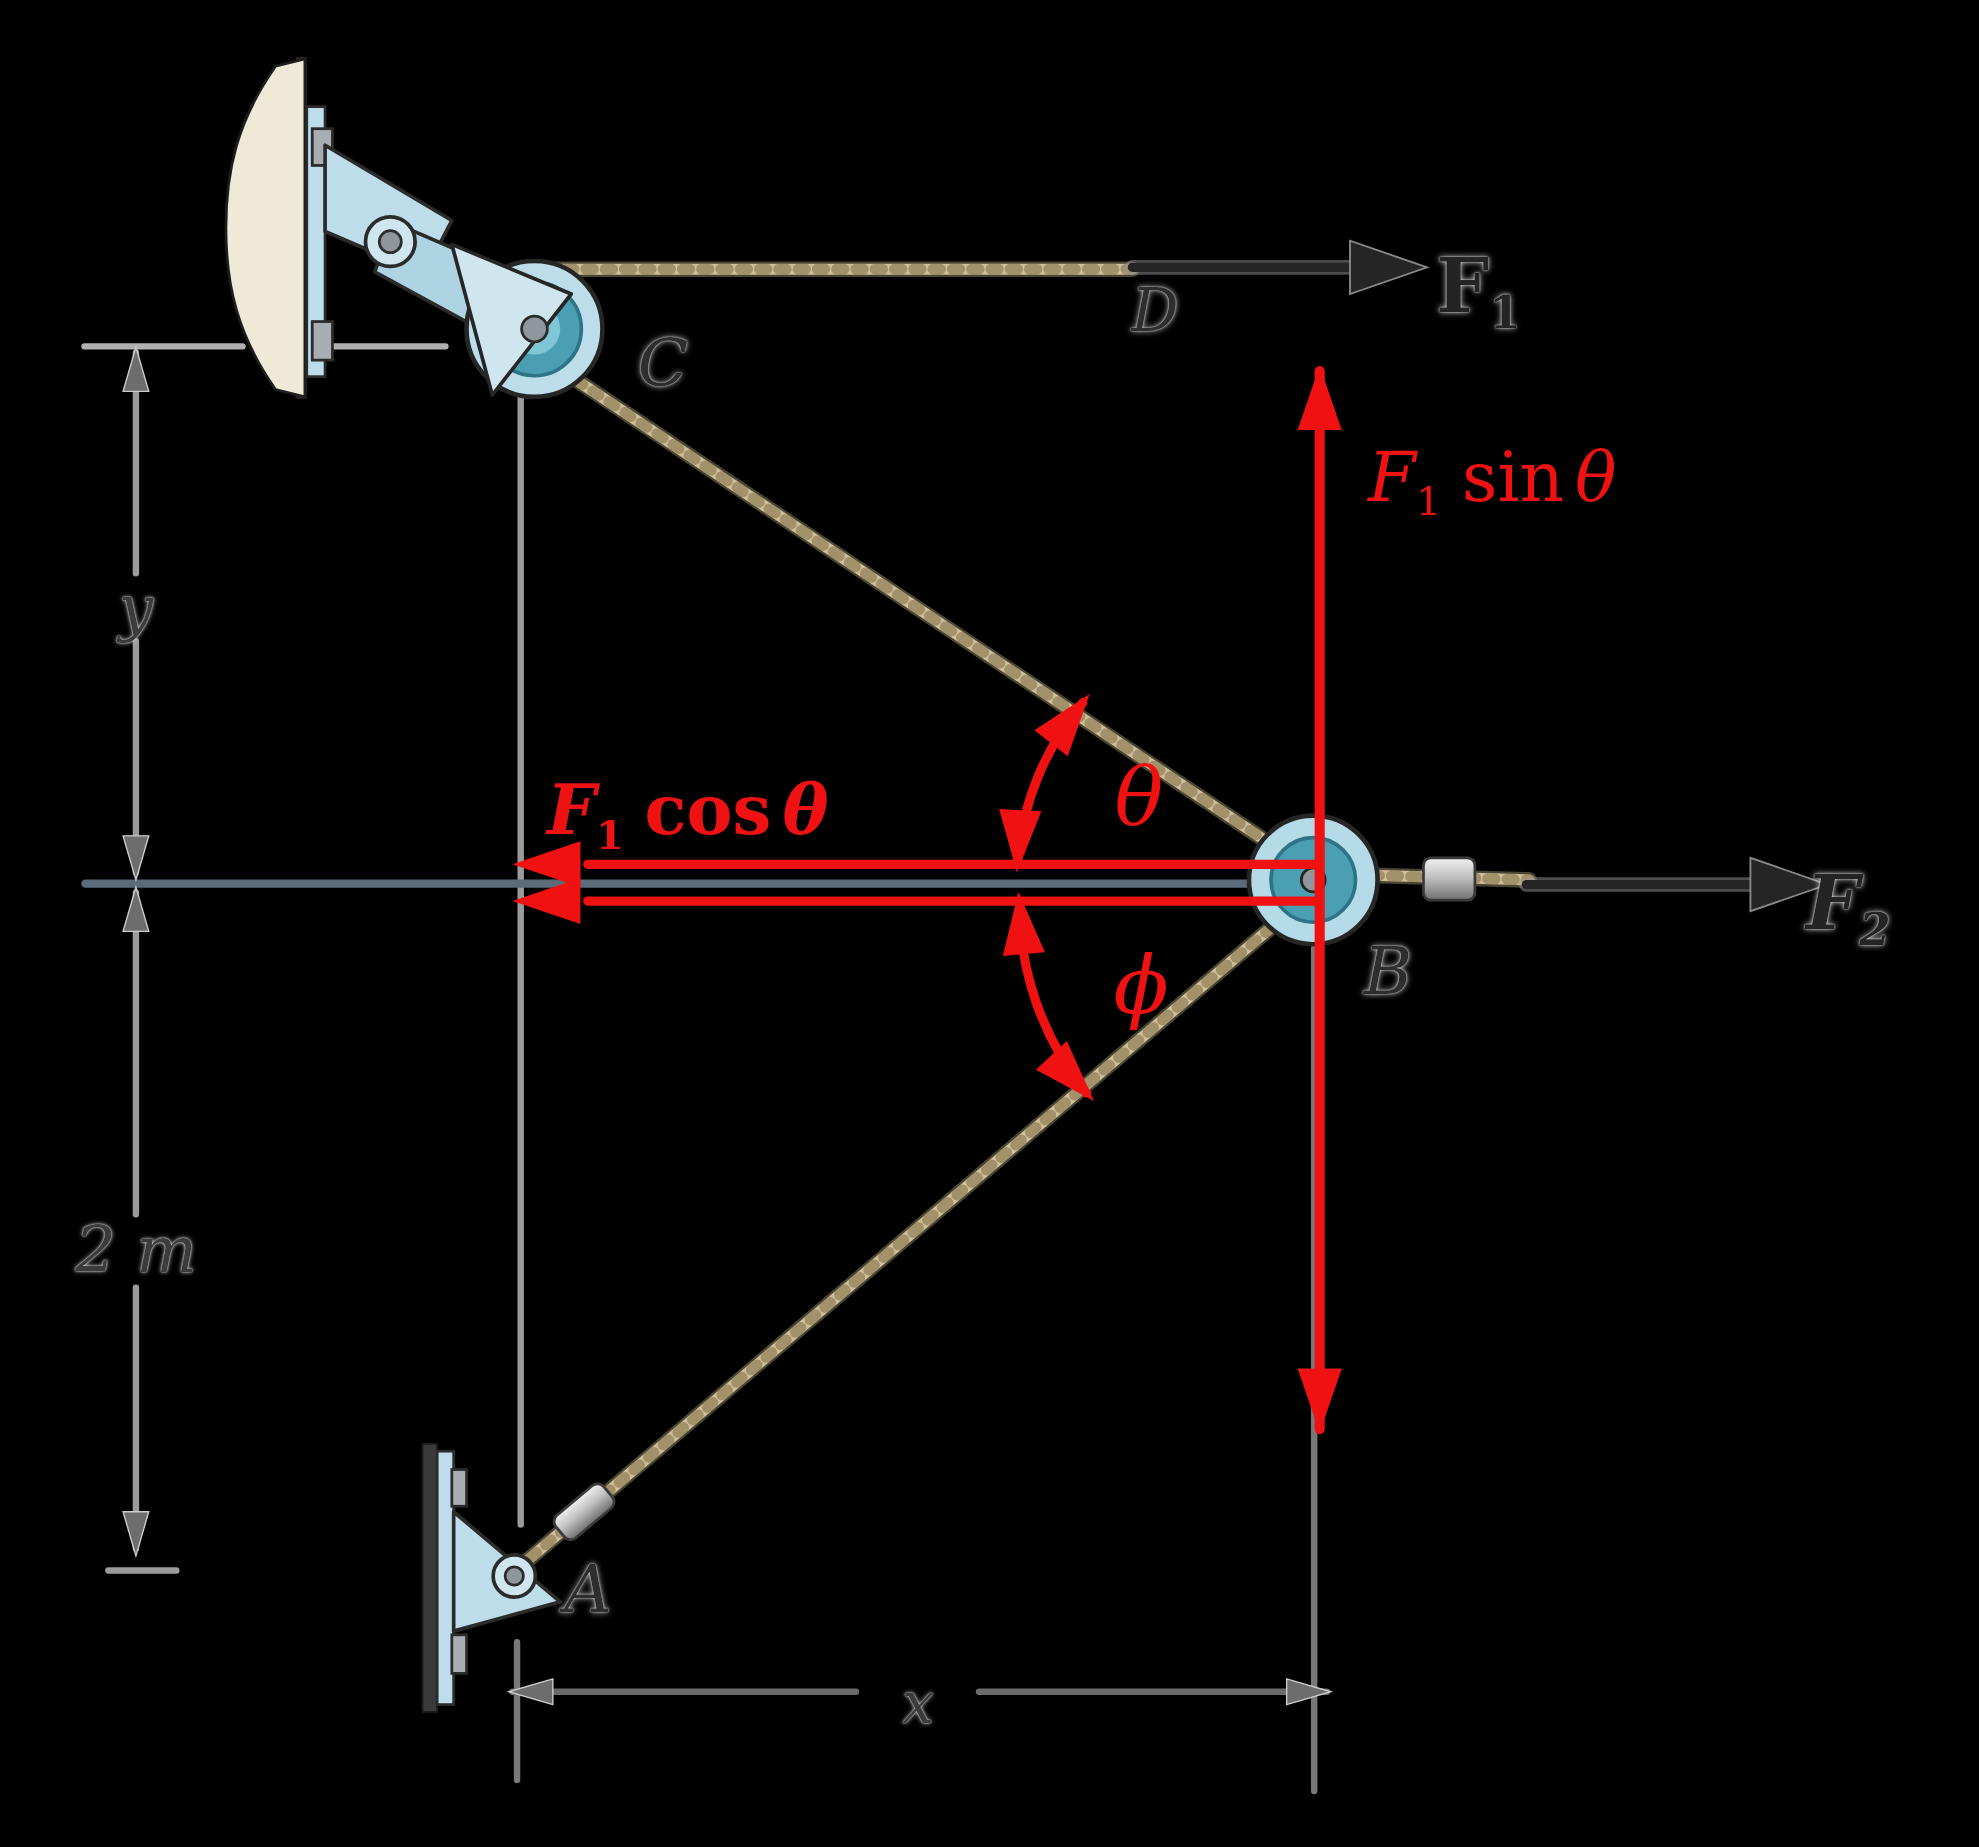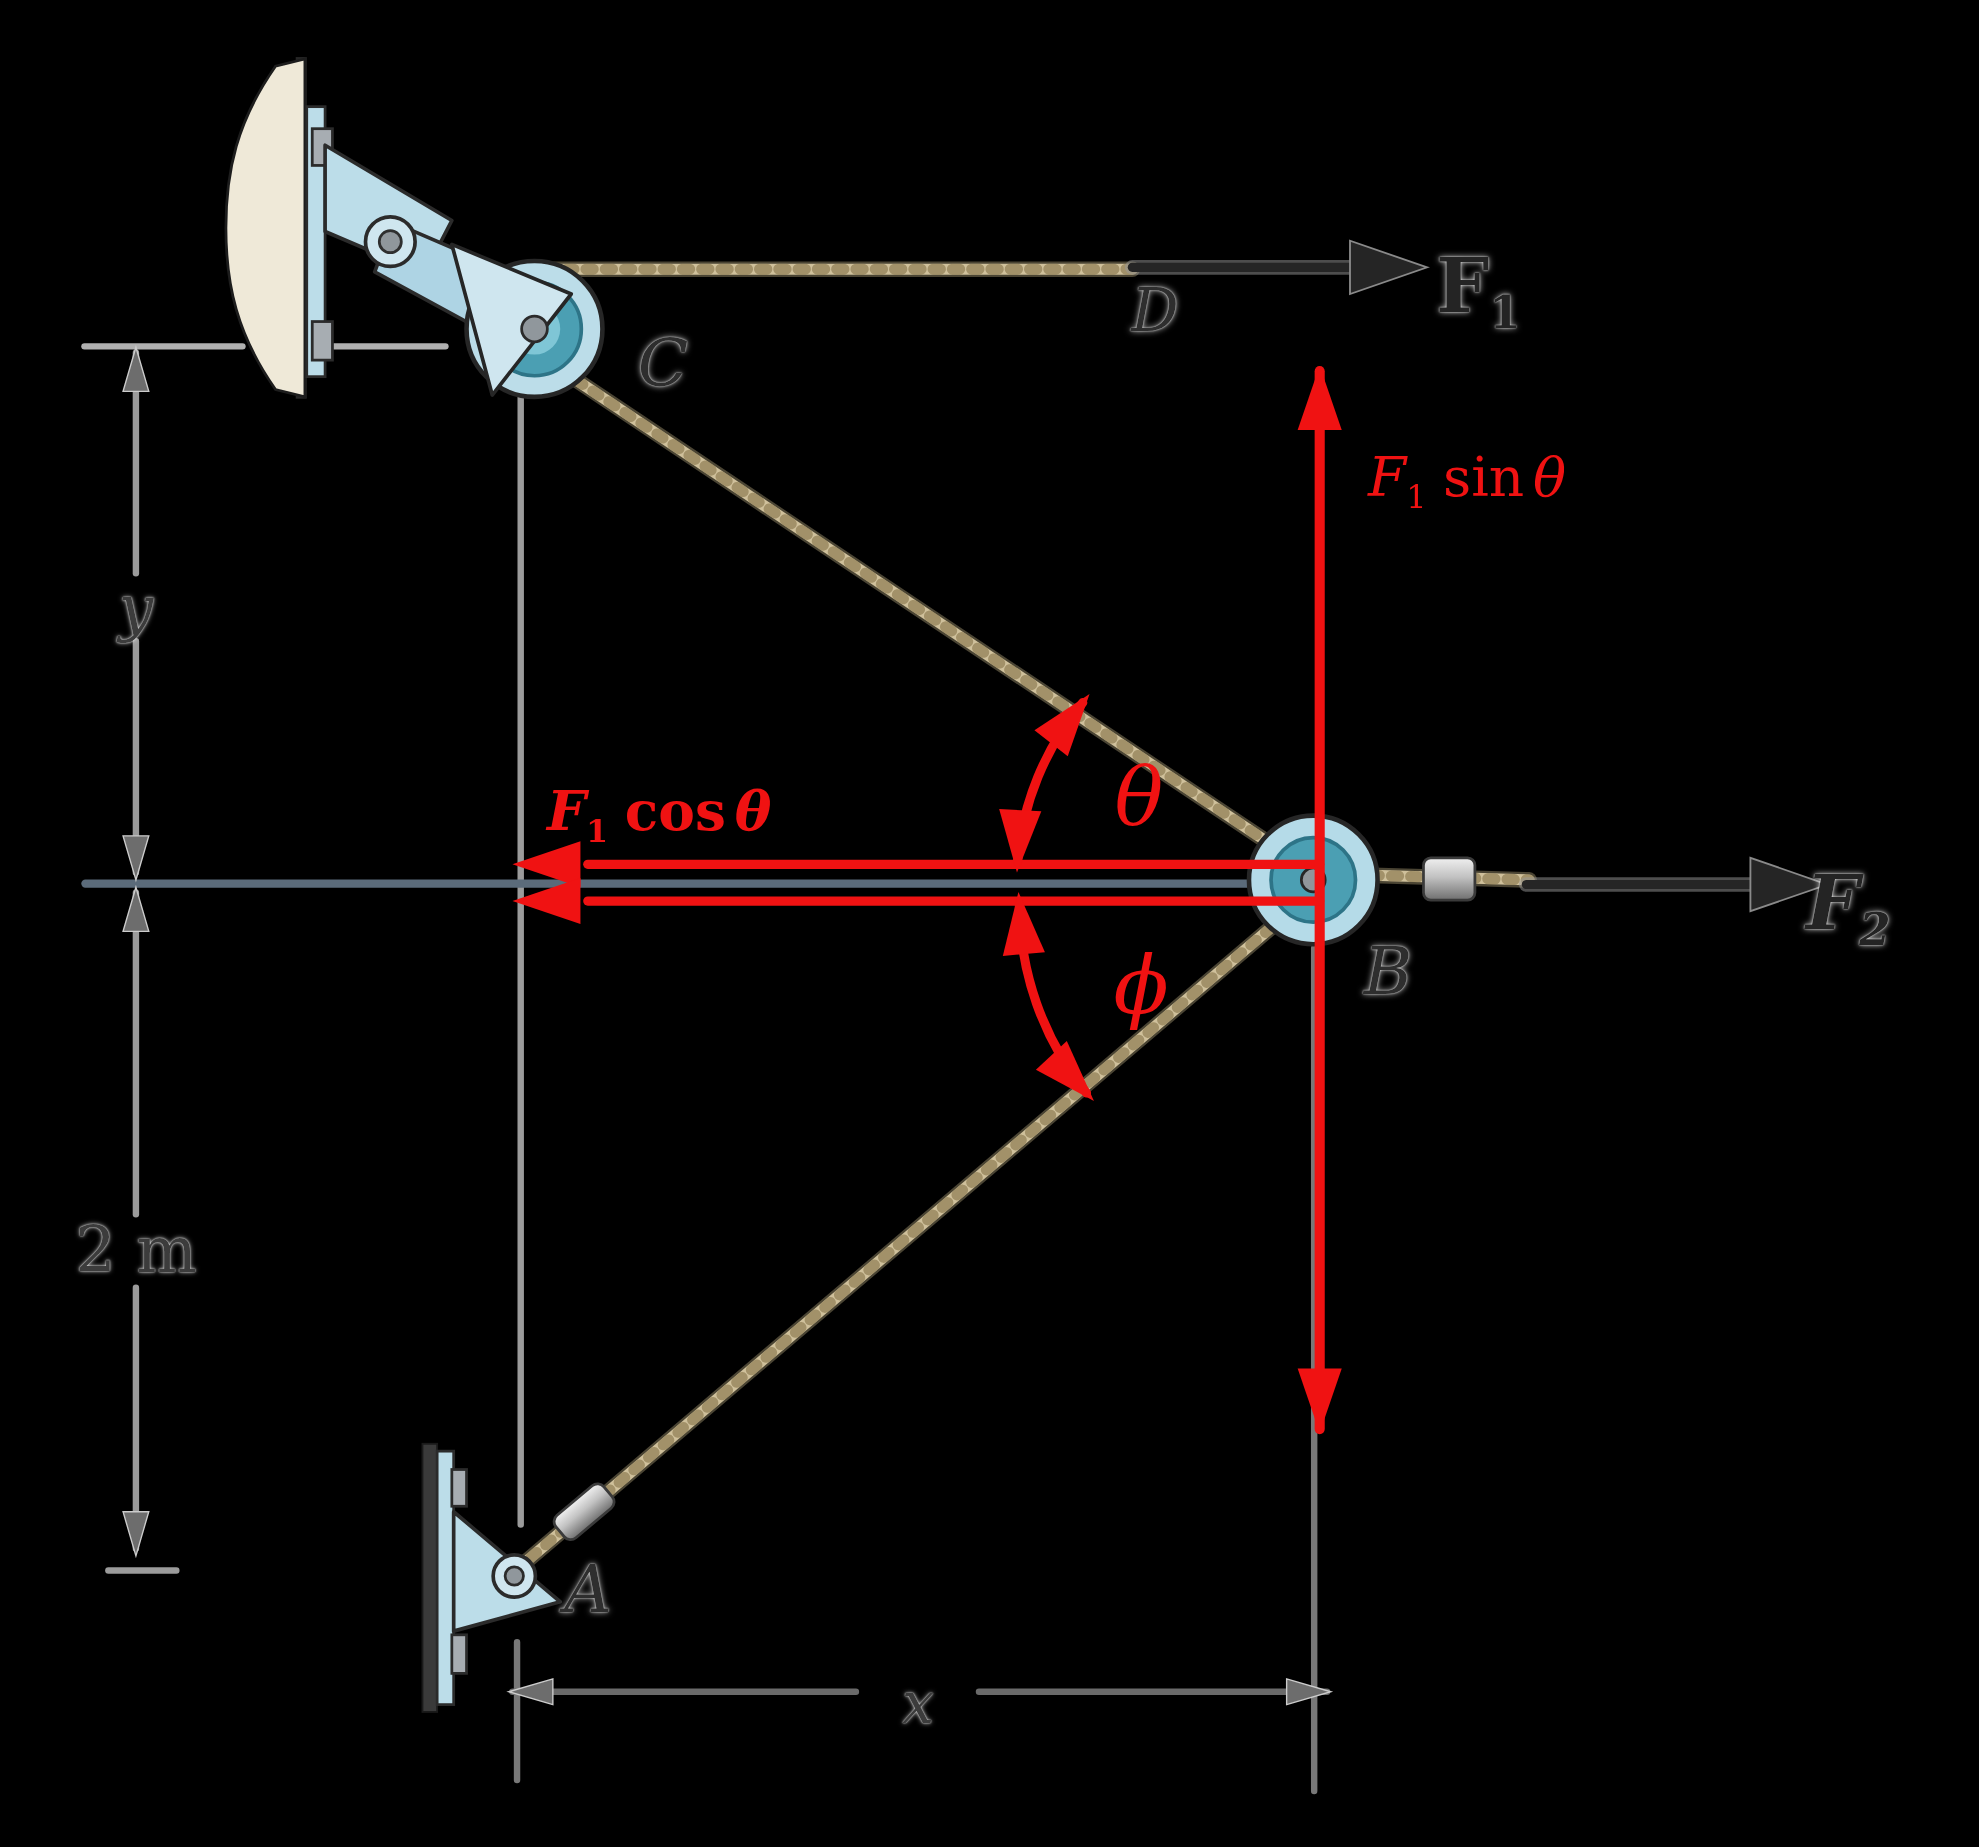--- a/index.html
+++ b/index.html
@@ -12,21 +12,21 @@
   .pt{color:#2e2e2e;font-style:italic;font-size:66px;
       text-shadow:0 0 1.8px #fff,0 0 6.4px rgba(255,255,255,.75);}
   .pt-d{font-size:59px;}
   .dim{color:#3c3c3c;text-shadow:0 0 1.8px #fff,0 0 5.5px rgba(255,255,255,.7);}
   .dim-y{font-style:italic;font-size:61px;}
   .dim-2m{font-size:64px;}
   .dim-x{font-style:italic;font-size:57px;}
   .flabel{color:#242424;font-weight:bold;font-size:75px;
       text-shadow:0 0 1.8px #fff,0 0 6.4px rgba(255,255,255,.8);}
   .flabel sub{font-size:0.6em;}
-  .rlabel{color:#f01212;font-style:italic;font-size:55px;}
+  .rlabel{color:#f01212;font-style:italic;font-size:69px;}
   .rlabel sub{font-style:normal;font-size:0.58em;}
   .rlabel .fn{font-style:normal;margin:0 0.16em 0 0.3em;}
   .rangle{color:#f01212;font-style:italic;font-size:81px;}
 </style>
 </head>
 <body>
 
 <div class="stage">
 <svg width="1980" height="1848" viewBox="0 0 2156 2012">
   <defs>
@@ -172,16 +172,16 @@
     <span>F</span><sub>1</sub><span class="fn">sin</span><span>θ</span>
   </div>
   <div class="lbl rlabel vcenter" style="left:547px;top:795px;font-weight:bold;">
     <span>F</span><sub>1</sub><span class="fn">cos</span><span>θ</span>
   </div>
 
   <div class="lbl rangle center" style="left:1139px;top:796px;"><span>θ</span></div>
   <div class="lbl rangle center" style="left:1141px;top:985px;"><span>ϕ</span></div>
 
   <div class="lbl dim dim-y center" style="left:136px;top:607px;"><span>y</span></div>
-  <div class="lbl dim dim-2m center" style="left:136px;top:1250px;"><span>2 m</span></div>
+  <div class="lbl dim dim-2m center" style="left:136px;top:1250px;font-style:italic;"><span>2 m</span></div>
   <div class="lbl dim dim-x center" style="left:918px;top:1703px;"><span>x</span></div>
 </div>
 
 
 </body></html>

